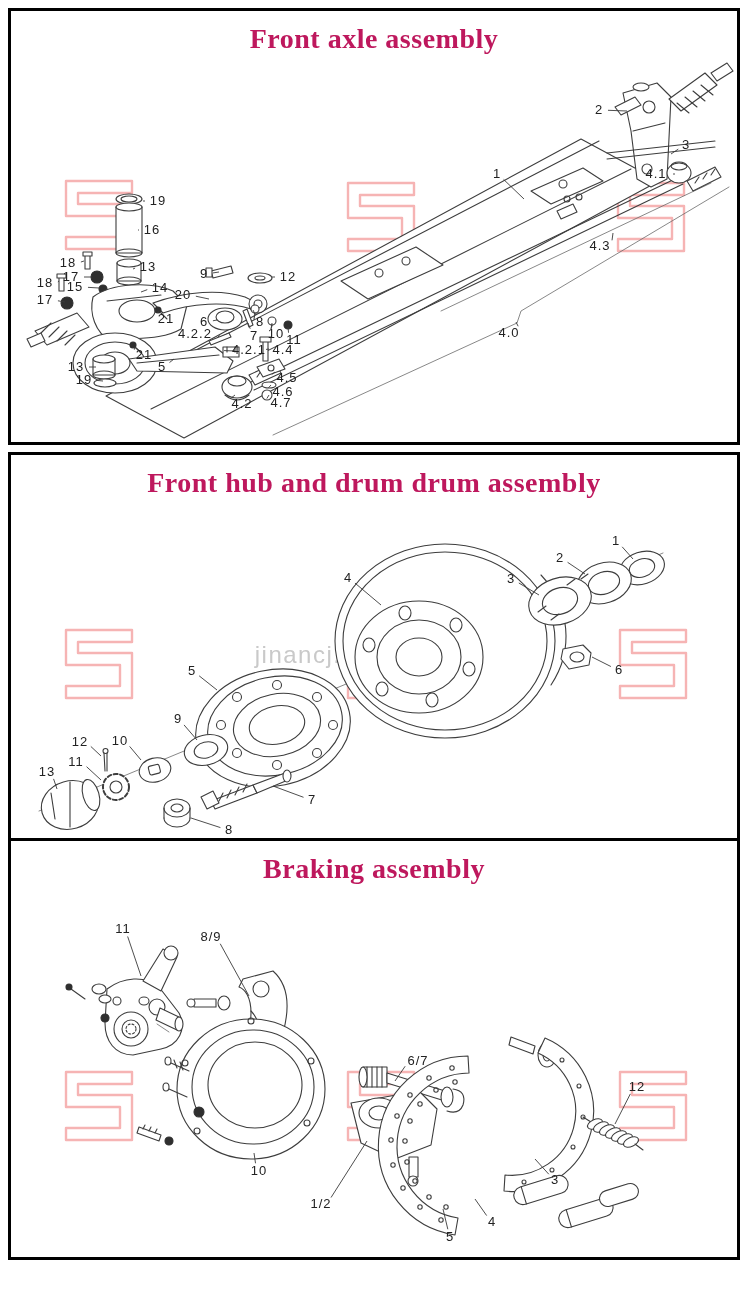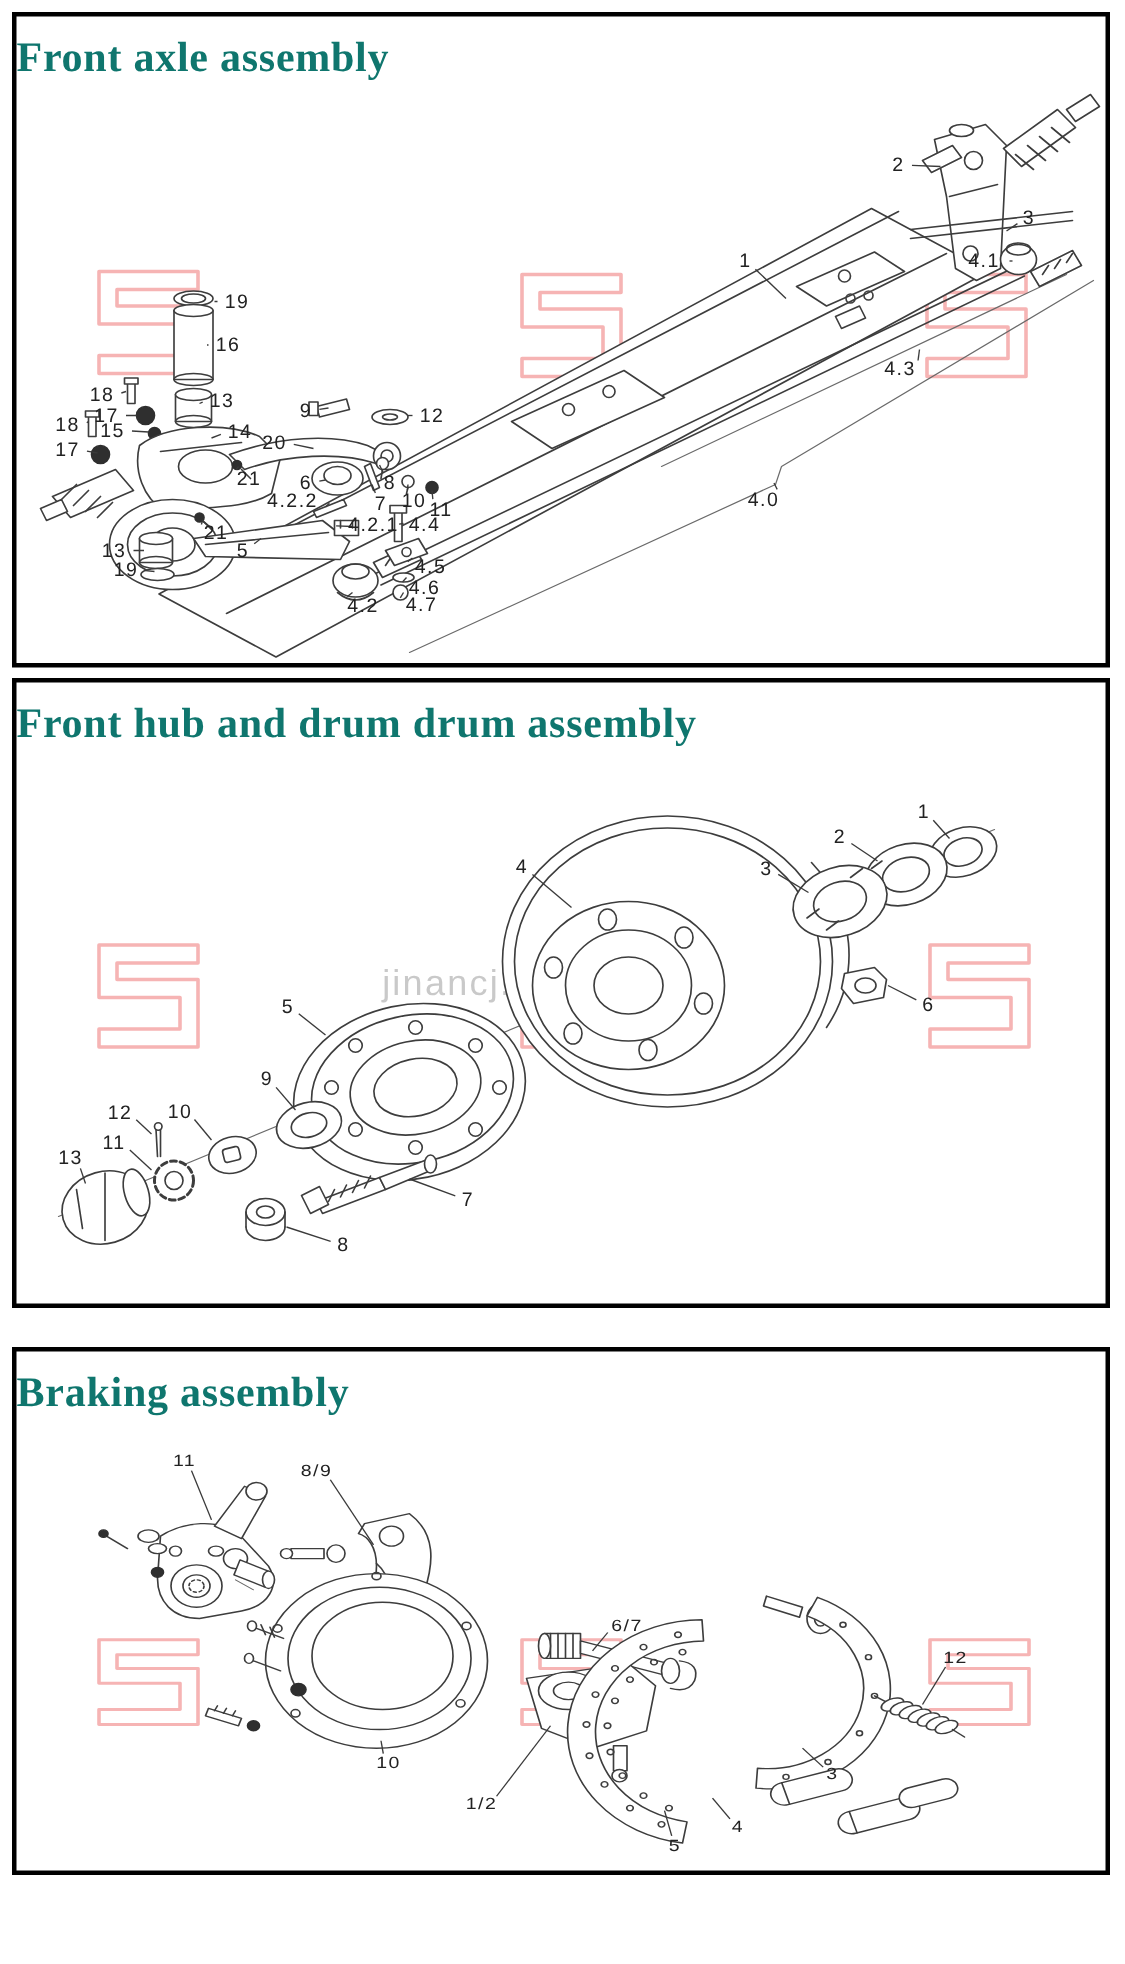--- a/index.html
+++ b/index.html
@@ -1,22 +1,22 @@
 <!DOCTYPE html>
 <html><head>
 <meta charset="utf-8">
 <style>
   html,body{margin:0;padding:0;}
   body{width:750px;height:1309px;position:relative;background:#fff;font-family:"Liberation Sans",sans-serif;}
   .panel{position:absolute;left:8px;width:732px;border:3px solid #000;background:#fff;box-sizing:border-box;overflow:hidden;}
   #p1{top:8px;height:437px}
   #p2{top:452px;height:420px}
-  #p3{top:898px;height:352px}
-  .ptitle{position:absolute;top:12px;left:0;right:0;margin:0;text-align:left;
-          font-family:"Liberation Serif",serif;font-weight:bold;font-size:28px;color:#0f766e;letter-spacing:.5px;z-index:3}
+  #p3{top:838px;height:422px}
+  .ptitle{position:absolute;top:12px;left:0;right:0;margin:0;text-align:center;
+          font-family:"Liberation Serif",serif;font-weight:bold;font-size:28px;color:#be185d;letter-spacing:.5px;z-index:3}
   svg.art{position:absolute;left:0;top:0;width:100%;height:100%;}
   .wm{stroke:#f6b4b4;stroke-width:2.4;fill:none;stroke-linejoin:round}
   .wmtext{font-family:"Liberation Sans",sans-serif;font-size:24px;letter-spacing:1.5px;fill:#c9c9c9;text-anchor:middle}
   .lineart{stroke:#3d3d3d;stroke-width:1.1;fill:none;stroke-linecap:round;stroke-linejoin:round}
   .lineart .w{fill:#ffffff}
   .lineart .dk{fill:#2f2f2f;stroke:#2f2f2f}
   .lineart .thin{stroke-width:.8;stroke:#6a6a6a}
   .plabel{font-family:"Liberation Sans",sans-serif;font-size:13px;letter-spacing:1px;fill:#222;text-anchor:middle}
   .leader{stroke:#3a3a3a;stroke-width:.9;fill:none}
 </style>

